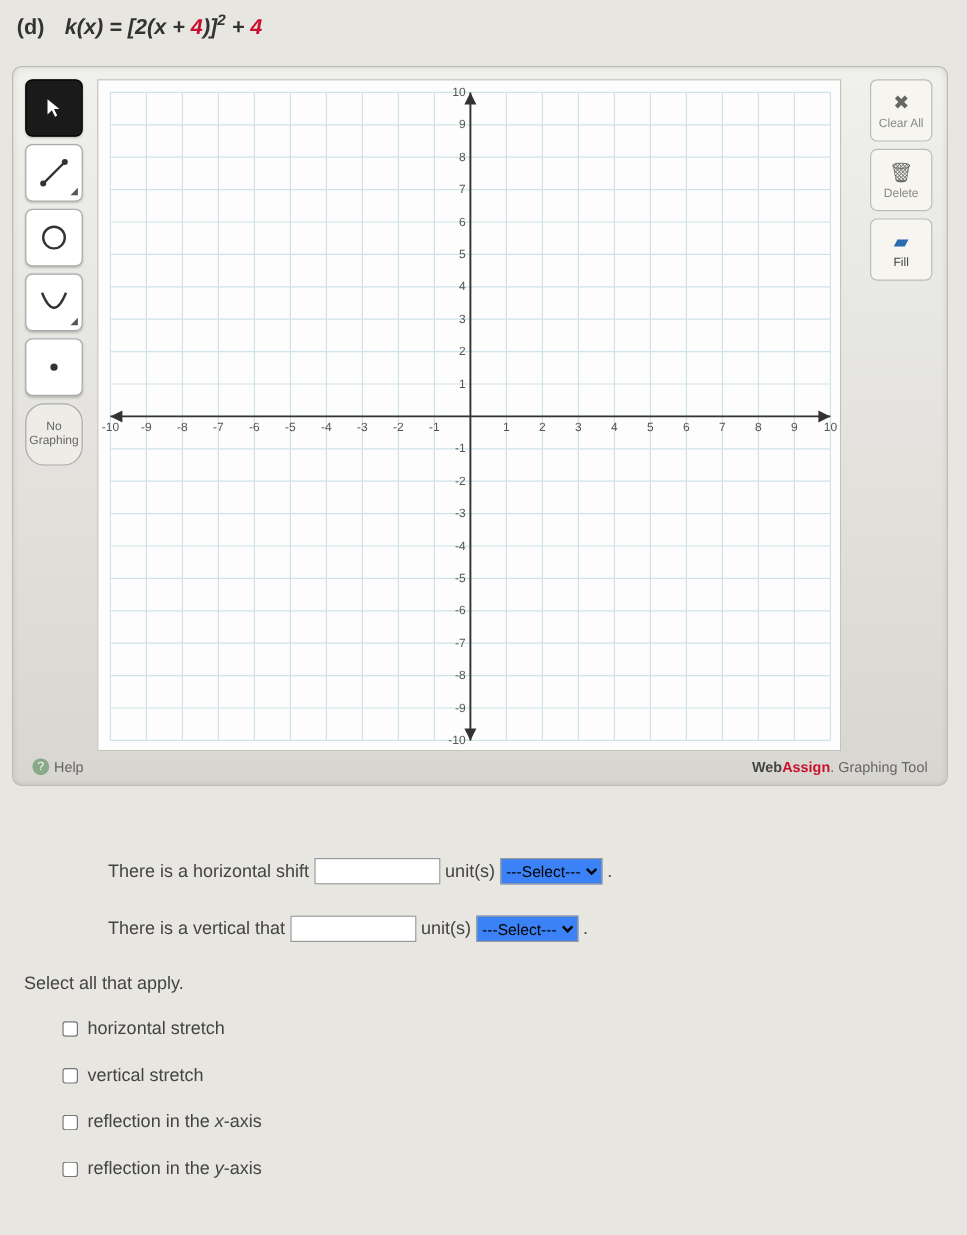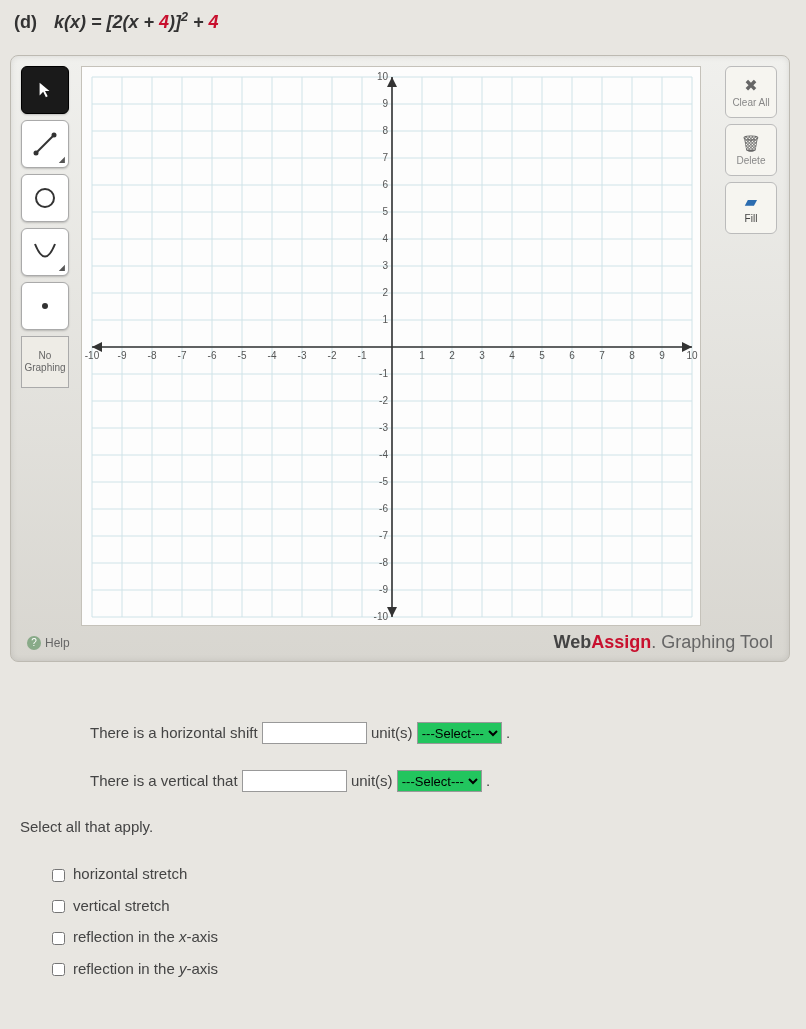--- a/index.html
+++ b/index.html
@@ -52,21 +52,21 @@
   }
   .tool-btn.active {
     background: #1a1a1a;
     color: #fff;
     border-color: #000;
   }
   .tool-btn .corner { position: absolute; right: 3px; bottom: 3px; font-size: 8px; color: #555;}
   .no-solution {
     width: 48px; height: 52px;
     border: 1px solid #aaa;
-    border-radius: 0;
+    border-radius: 16px;
     background: #eeece6;
     font-size: 10px;
     display: flex; flex-direction: column; align-items: center; justify-content: center;
     cursor: pointer;
     color: #666;
     text-align: center;
     line-height: 1.2;
   }
 
   .canvas-wrap {
@@ -106,46 +106,46 @@
     display: flex;
     justify-content: space-between;
     align-items: center;
     padding: 2px 10px 2px 10px;
   }
   .help-link { font-size: 12px; color: #666; cursor: pointer; display: flex; align-items: center; gap: 4px;}
   .help-link .qmark {
     display:inline-flex;width:14px;height:14px;border-radius:50%;
     background:#8a8;color:#fff;font-size:10px;align-items:center;justify-content:center;
   }
-  .branding { font-size: 18px; color: #666; }
+  .branding { font-size: 12px; color: #666; }
   .branding .wa-web { color: #444; font-weight: bold; }
   .branding .wa-assign { color: #c8102e; font-weight: bold; }
 
   .answers {
     margin-top: 60px;
     font-size: 15px;
     color: #444;
     padding-left: 80px;
   }
   .ans-row { margin-bottom: 26px; }
   .ans-row input.num {
     width: 105px; height: 22px;
     border: 1px solid #999;
     background: #fff;
     vertical-align: baseline;
   }
   .ans-row select {
     border: 1px solid #999;
-    background: #22c55e;
+    background: #3b82f6;
     font-size: 13px;
     height: 22px;
   }
   .select-all { margin-top: 10px; padding-left: 0; margin-left: -70px;}
-  .select-all .lbl { font-size: 15px; margin-bottom: 30px; }
-  .opt { margin: 0 0 12px 28px; font-size: 15px; }
+  .select-all .lbl { font-size: 15px; margin-bottom: 16px; }
+  .opt { margin: 20px 0 12px 28px; font-size: 15px; }
   .opt input { margin-right: 8px; vertical-align: middle;}
   .italic { font-style: italic; }
 
   
   .axis-num { font-size: 10px; fill: #555; font-family: Arial; }
 </style>
 </head>
 <body>
 
 <div class="header">

